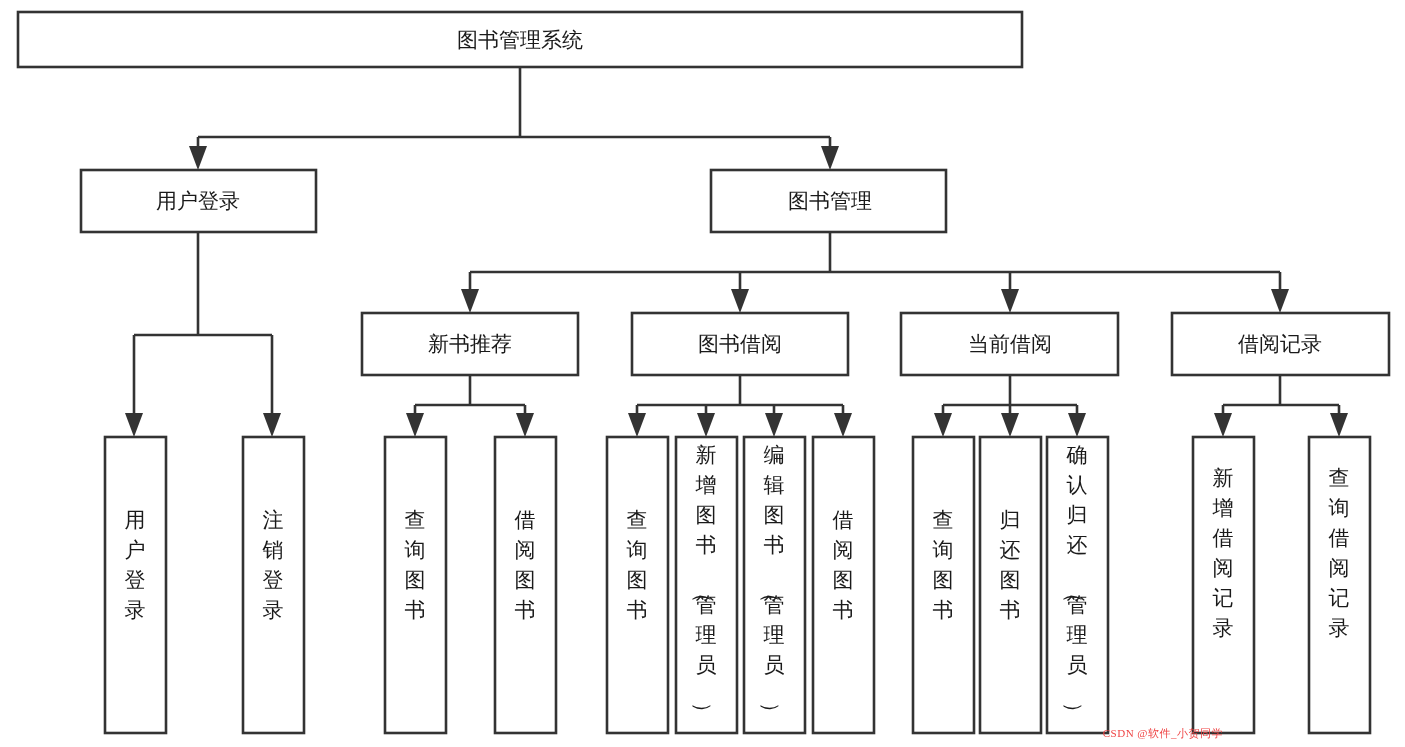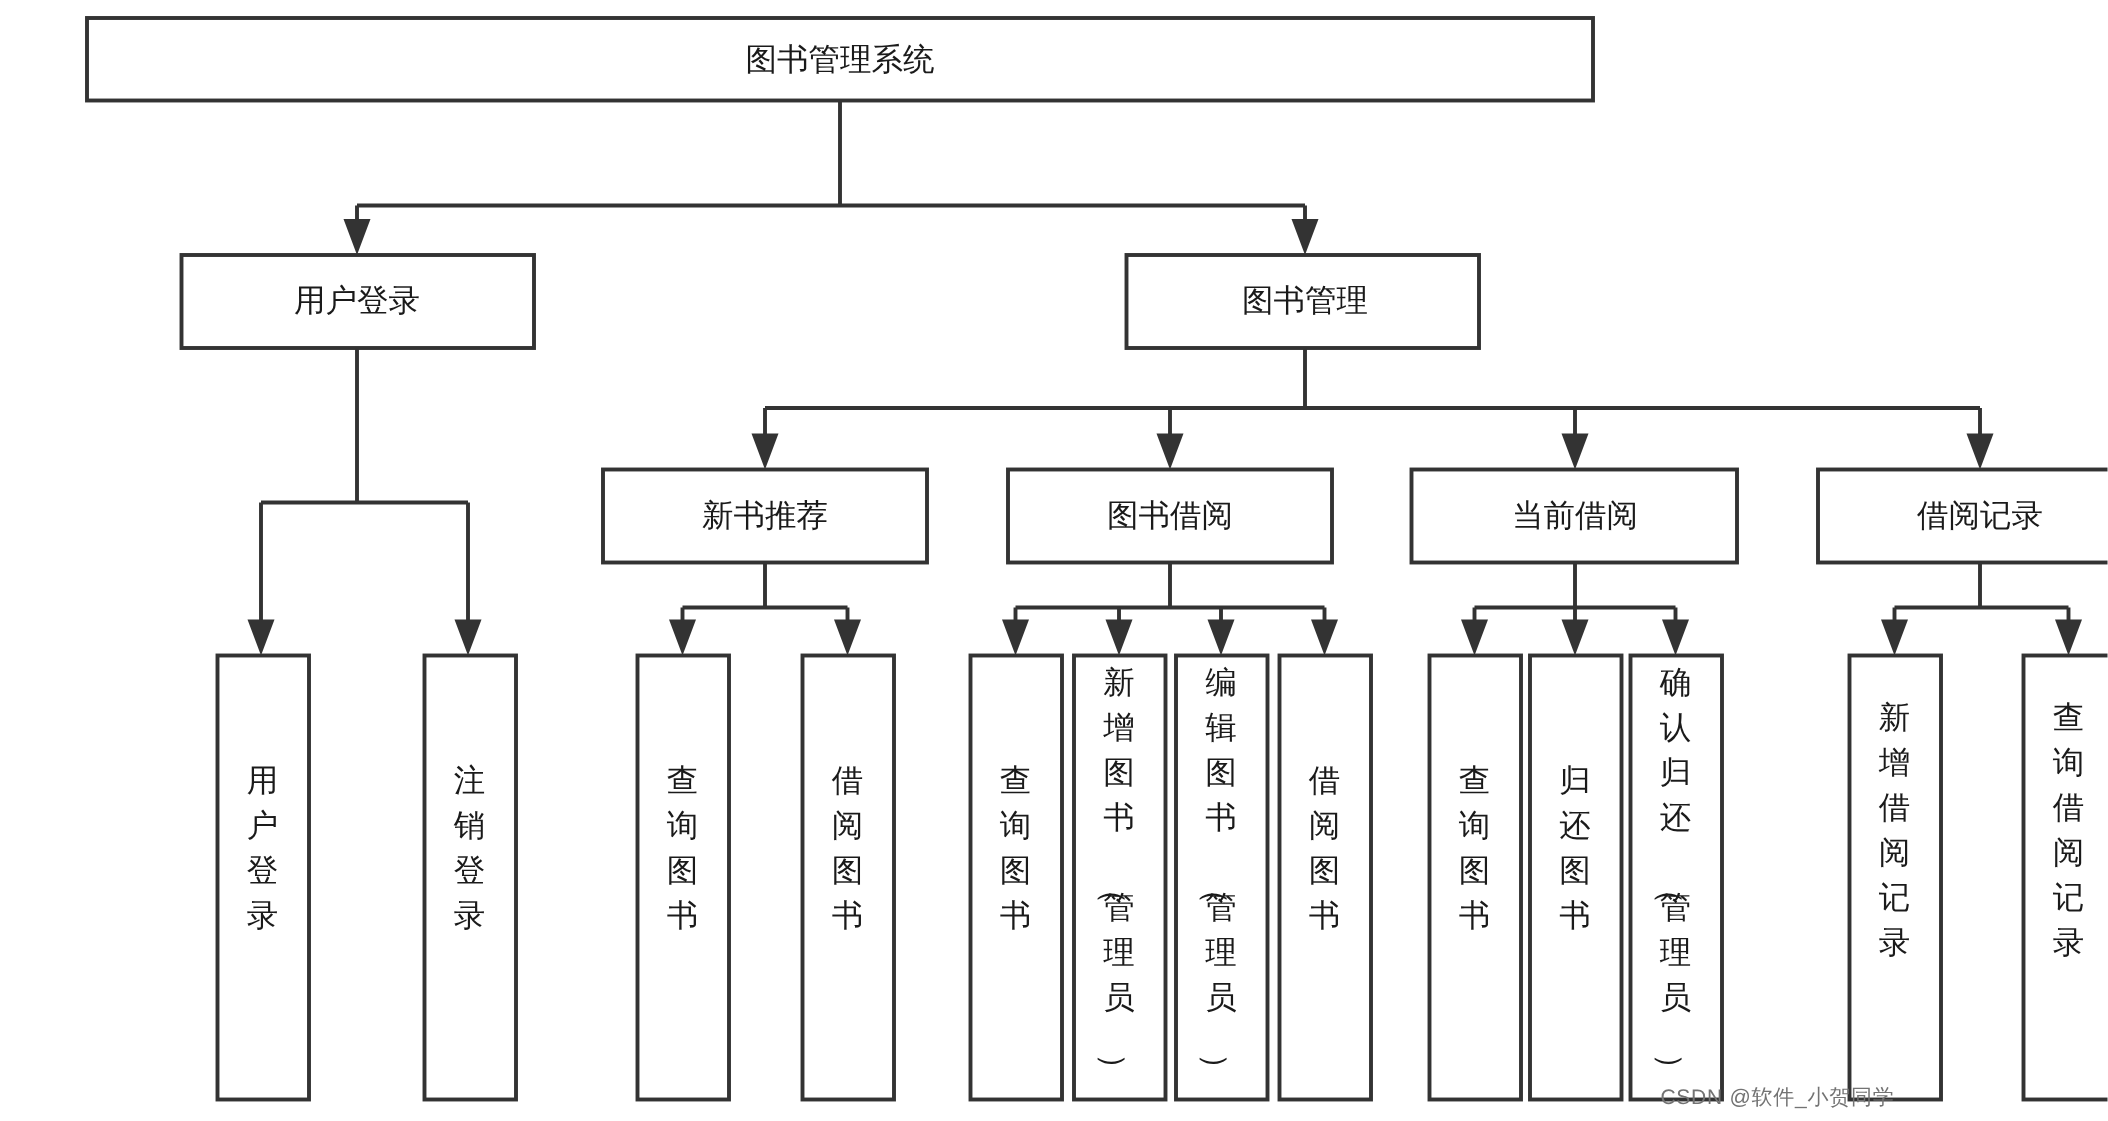--- a/index.html
+++ b/index.html
@@ -11,21 +11,20 @@
     width: 1405px;
     height: 747px;
     font-family: "Liberation Sans", "DejaVu Sans", sans-serif;
     overflow: hidden;
   }
   #diagram-root {
     position: relative;
     width: 1231px;
     height: 747px;
     background: #ffffff;
-    margin-left: 40px;
   }
   svg.flow {
     position: absolute;
     left: 0;
     top: 0;
     width: 1405px;
     height: 747px;
     display: block;
   }
   .node-box {
@@ -53,23 +52,23 @@
   .node-label-v {
     font-family: "Liberation Sans", "DejaVu Sans", sans-serif;
     font-size: 21px;
     fill: #1a1a1a;
     text-anchor: middle;
   }
   .watermark {
     position: absolute;
     right: 8px;
     bottom: 6px;
-    font-family: Liberation Sans, sans-serif;
-    font-size: 14px;
-    color: #737373;
+    font-family: Liberation Serif, serif;
+    font-size: 11px;
+    color: #ef4444;
     letter-spacing: 0.5px;
     white-space: nowrap;
     user-select: none;
   }
 </style>
 </head>
 <body>
 
 <div id="diagram-root">
 

